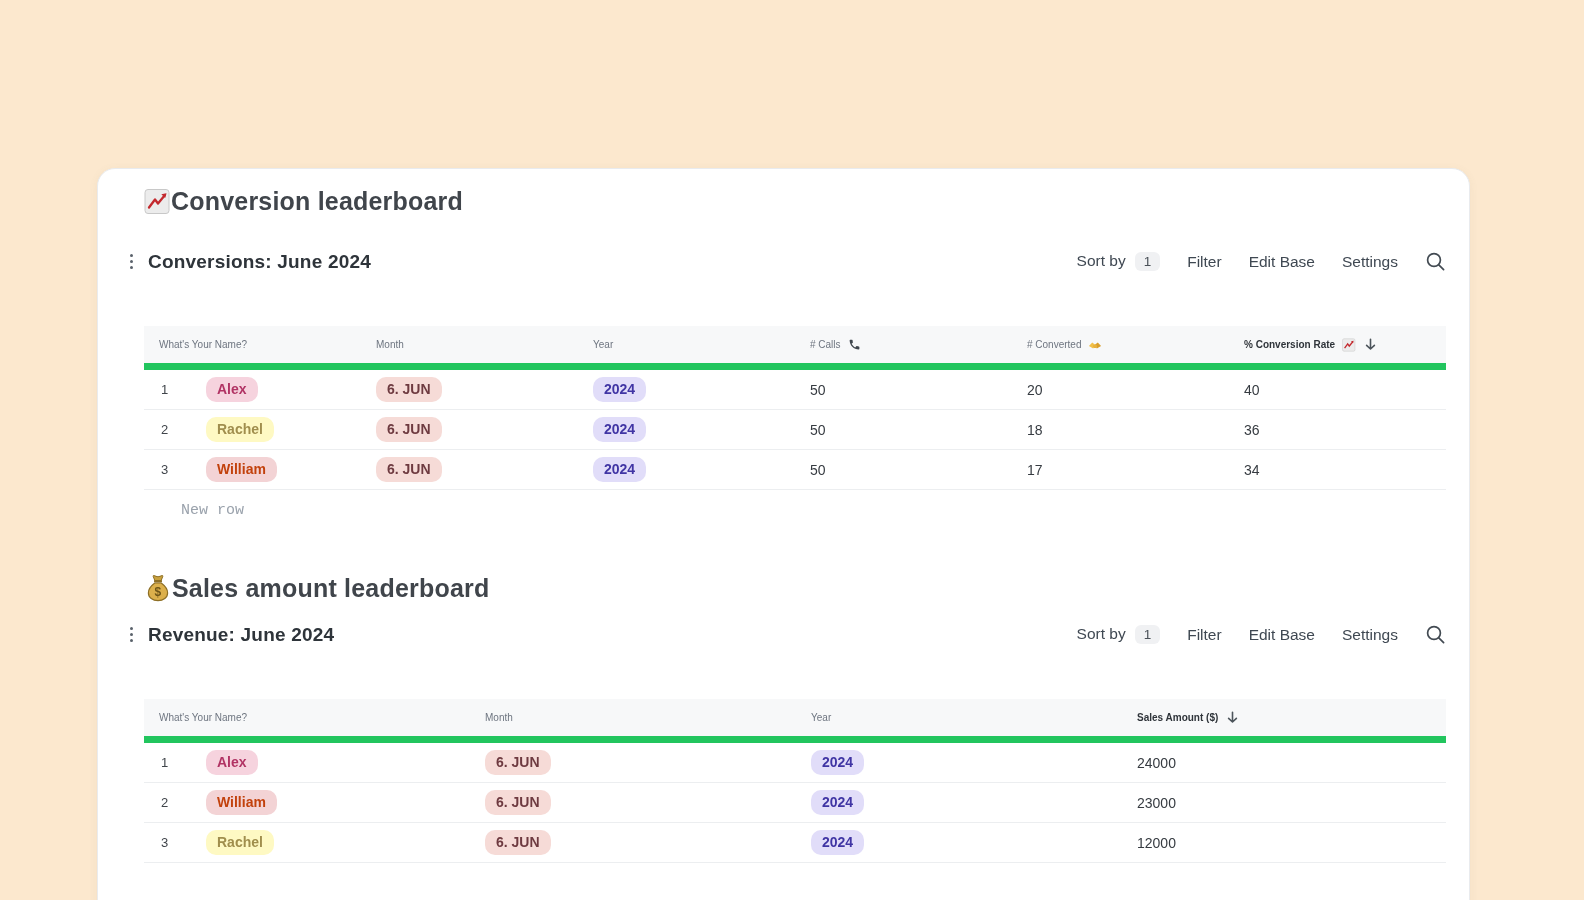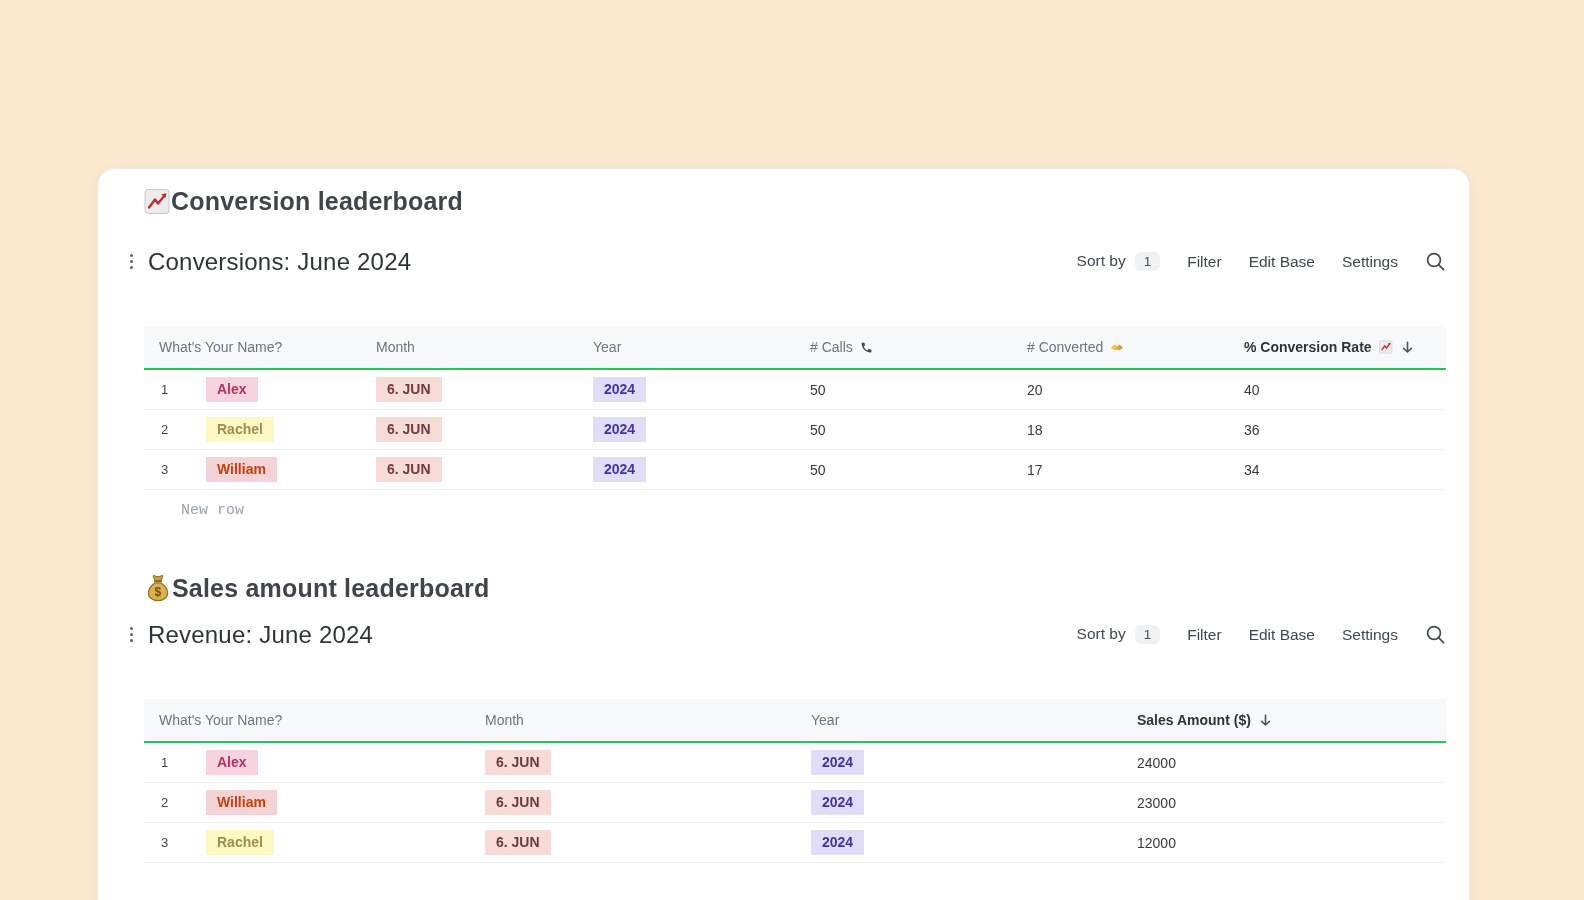--- a/index.html
+++ b/index.html
@@ -31,51 +31,51 @@
     display: flex; justify-content: space-between; align-items: center;
     margin: 28px 23px 0 46px; height: 31px;
   }
   .view-left { display: flex; align-items: center; }
   .drag-handle {
     display: flex; flex-direction: column; gap: 3px;
     margin-left: -16px; margin-right: 13px;
     background: none; border: none; cursor: grab; padding: 2px;
   }
   .drag-handle i { width: 3px; height: 3px; border-radius: 50%; background: #5a626b; display: block; }
-  .view-name { font-size: 24px; font-weight: 400; color: #2e343a; letter-spacing: .2px; }
+  .view-name { font-size: 19px; font-weight: 700; color: #2e343a; letter-spacing: .2px; }
   .toolbar { display: flex; align-items: center; gap: 27px; }
   .tb-btn {
     background: none; border: none; cursor: pointer; padding: 0;
     font-family: inherit; font-size: 15.5px; color: #3f4852;
     display: flex; align-items: flex-start; gap: 9px;
   }
   .sort-count {
     background: #f0f1f3; border-radius: 6px; padding: 2px 9px;
     font-size: 13.5px; color: #4a5158;
   }
   .tbl { margin: 49px 23px 0 46px; }
   .grid { display: grid; align-items: center; }
   .cols-6 { grid-template-columns: 217px 217px 217px 217px 217px 1fr; }
   .cols-4 { grid-template-columns: 326px 326px 326px 1fr; }
   .thead {
     height: 44px; background: #f7f8f9;
-    border-bottom: 2px solid #22c55e;
-    font-size: 14px; color: #6e7580;
+    border-bottom: 7px solid #22c55e;
+    font-size: 10px; color: #6e7580;
   }
   .hcell { padding-left: 15px; display: flex; align-items: center; gap: 7px; }
   .hcell.sorted { color: #2f343a; font-weight: 700; }
   .trow {
     height: 40px; border-bottom: 1px solid #eceef0;
     font-size: 14px; color: #363b41; background: #fff;
   }
   .cell { padding-left: 15px; }
   .namecell { display: flex; align-items: center; padding-left: 17px; }
   .rownum { width: 45px; font-size: 13px; color: #40454b; }
   .badge {
-    display: inline-block; padding: 4px 11px; border-radius: 0;
+    display: inline-block; padding: 4px 11px; border-radius: 10px;
     font-size: 14px; font-weight: 600; line-height: 1.2;
   }
   .b-alex    { background: #f6d3de; color: #b13364; }
   .b-rachel  { background: #fef9c3; color: #a08e4d; }
   .b-william { background: #f3d3d5; color: #c2410c; }
   .b-month   { background: #f6dbd7; color: #6e3a40; }
   .b-year    { background: #e1ddf9; color: #4035a4; font-weight: 700; }
   .new-row {
     margin: 0 23px 0 46px; height: 41px;
     display: flex; align-items: center; padding-left: 37px;

